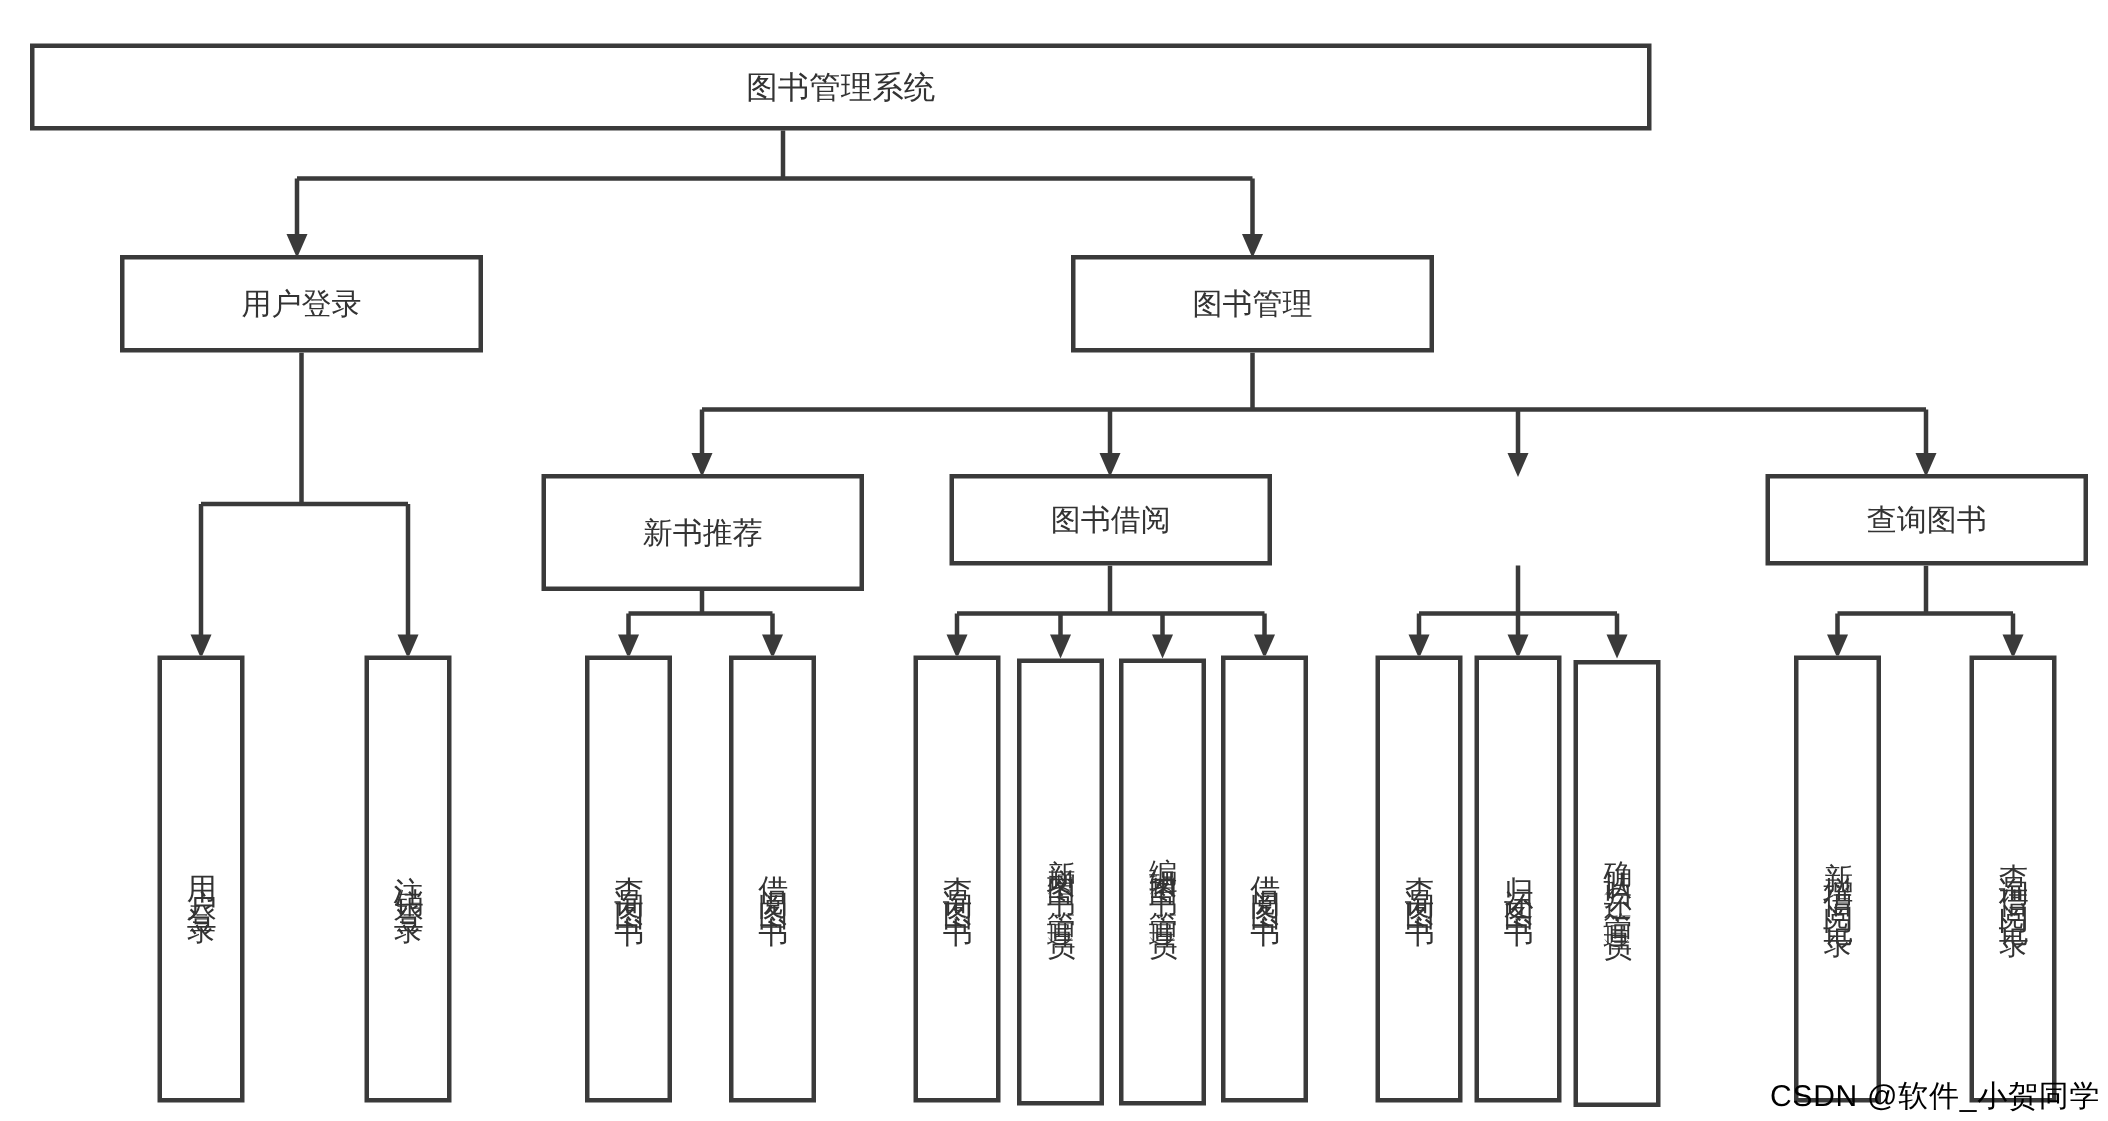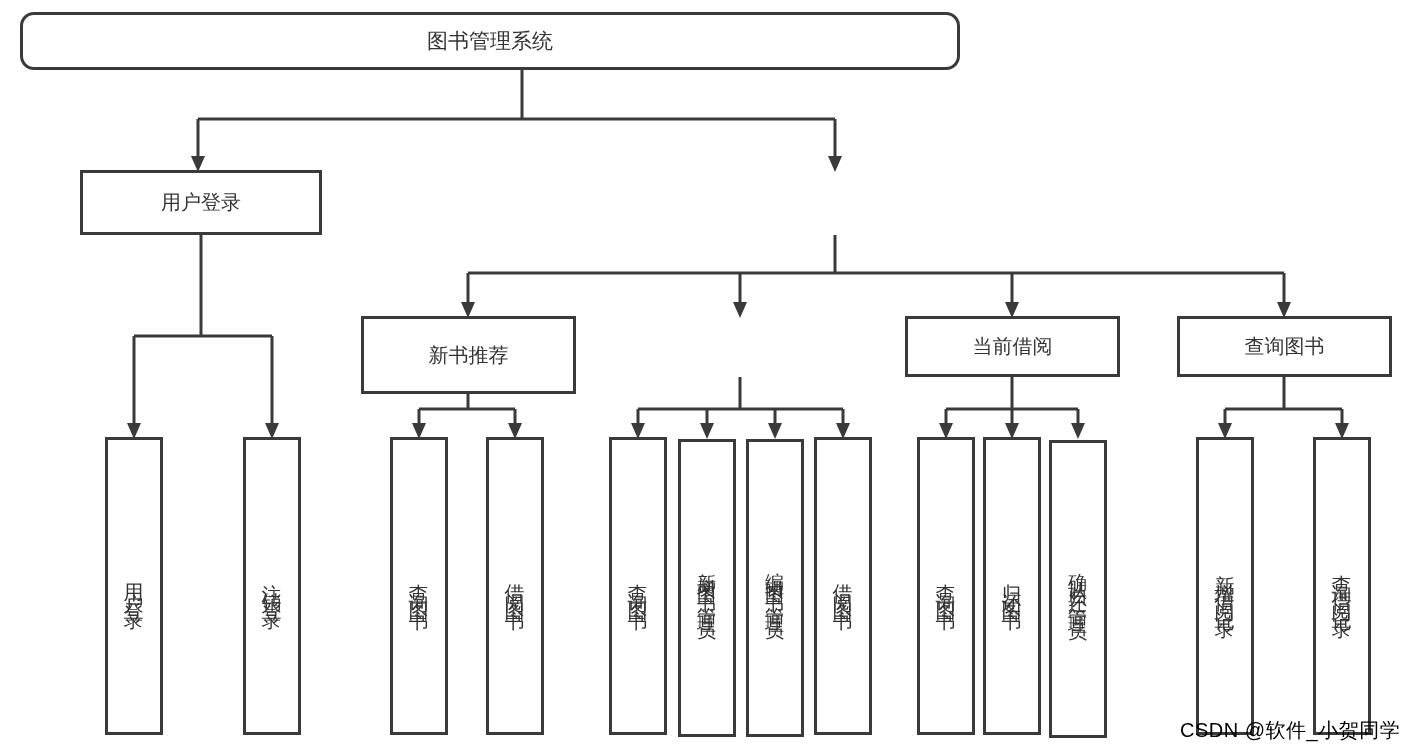--- a/index.html
+++ b/index.html
@@ -97,26 +97,27 @@
     <path d="M1012 377 V409 M946 409 H1078 M946 409 V425 M1012 409 V425 M1078 409 V425"></path>
     <polygon points="939,423 953,423 946,439"></polygon>
     <polygon points="1005,423 1019,423 1012,439"></polygon>
     <polygon points="1071,423 1085,423 1078,439"></polygon>
 
     <path d="M1284 377 V409 M1225 409 H1342 M1225 409 V425 M1342 409 V425"></path>
     <polygon points="1218,423 1232,423 1225,439"></polygon>
     <polygon points="1335,423 1349,423 1342,439"></polygon>
   </svg>
 
-  <div class="node root-node" style="left:20px; top:12px; width:940px; height:58px;border-radius:14px;">图书管理系统</div>
+  <div class="node root-node" style="left:20px; top:29px; width:1081px; height:58px;">图书管理系统</div>
 
   <div class="node branch-node" style="left:80px; top:170px; width:242px; height:65px;">用户登录</div>
+  <div class="node branch-node" style="left:714px; top:170px; width:242px; height:65px;">图书管理</div>
 
   <div class="node branch-node" style="left:361px; top:316px; width:215px; height:78px;">新书推荐</div>
-  <div class="node branch-node" style="left:905px; top:316px; width:215px; height:61px;">当前借阅</div>
+  <div class="node branch-node" style="left:633px; top:316px; width:215px; height:61px;">图书借阅</div>
   <div class="node branch-node" style="left:1177px; top:316px; width:215px; height:61px;">查询图书</div>
 
   <div class="node leaf-node" style="left:105px; top:437px; width:58px; height:298px;">用户登录</div>
   <div class="node leaf-node" style="left:243px; top:437px; width:58px; height:298px;">注销登录</div>
 
   <div class="node leaf-node" style="left:390px; top:437px; width:58px; height:298px;">查询图书</div>
   <div class="node leaf-node" style="left:486px; top:437px; width:58px; height:298px;">借阅图书</div>
 
   <div class="node leaf-node" style="left:609px; top:437px; width:58px; height:298px;">查询图书</div>
   <div class="node leaf-node long" style="left:678px; top:439px; width:58px; height:298px;">新增图书（管理员）</div>

